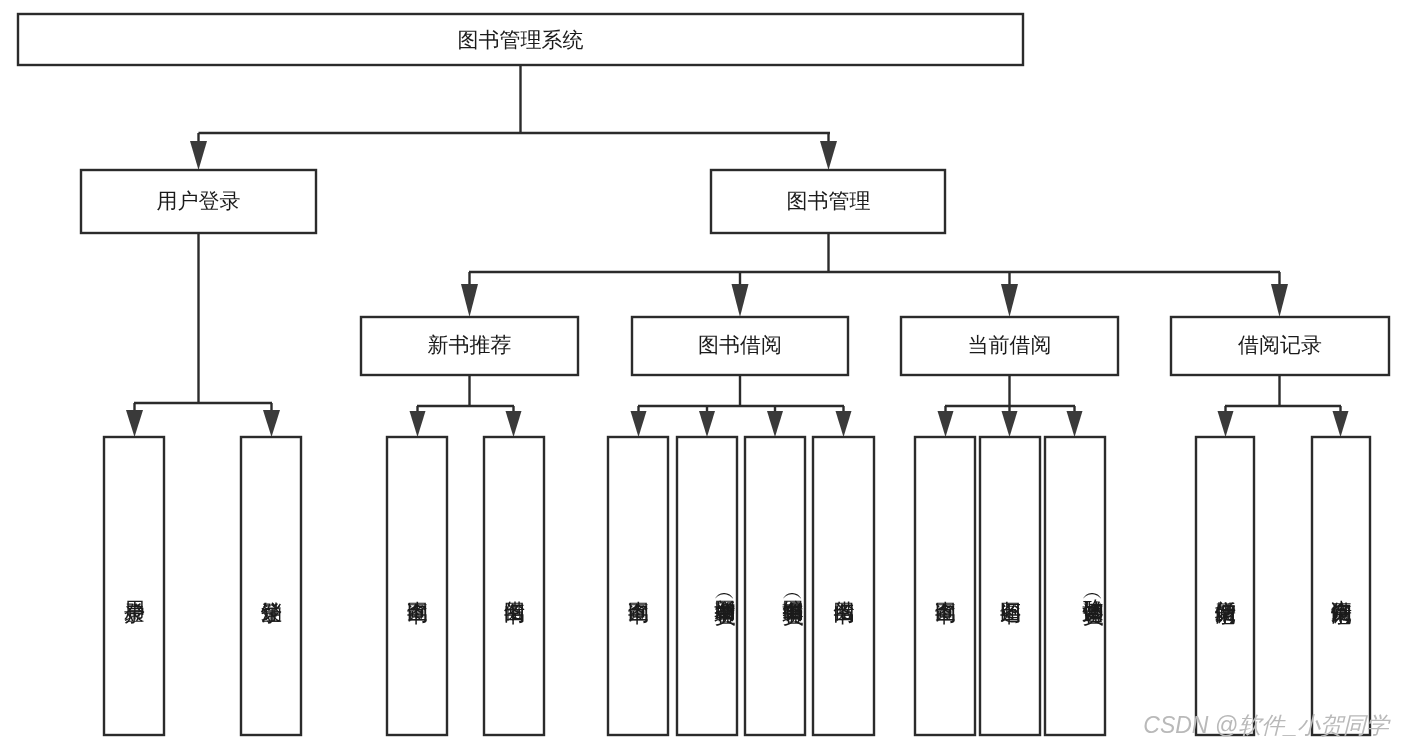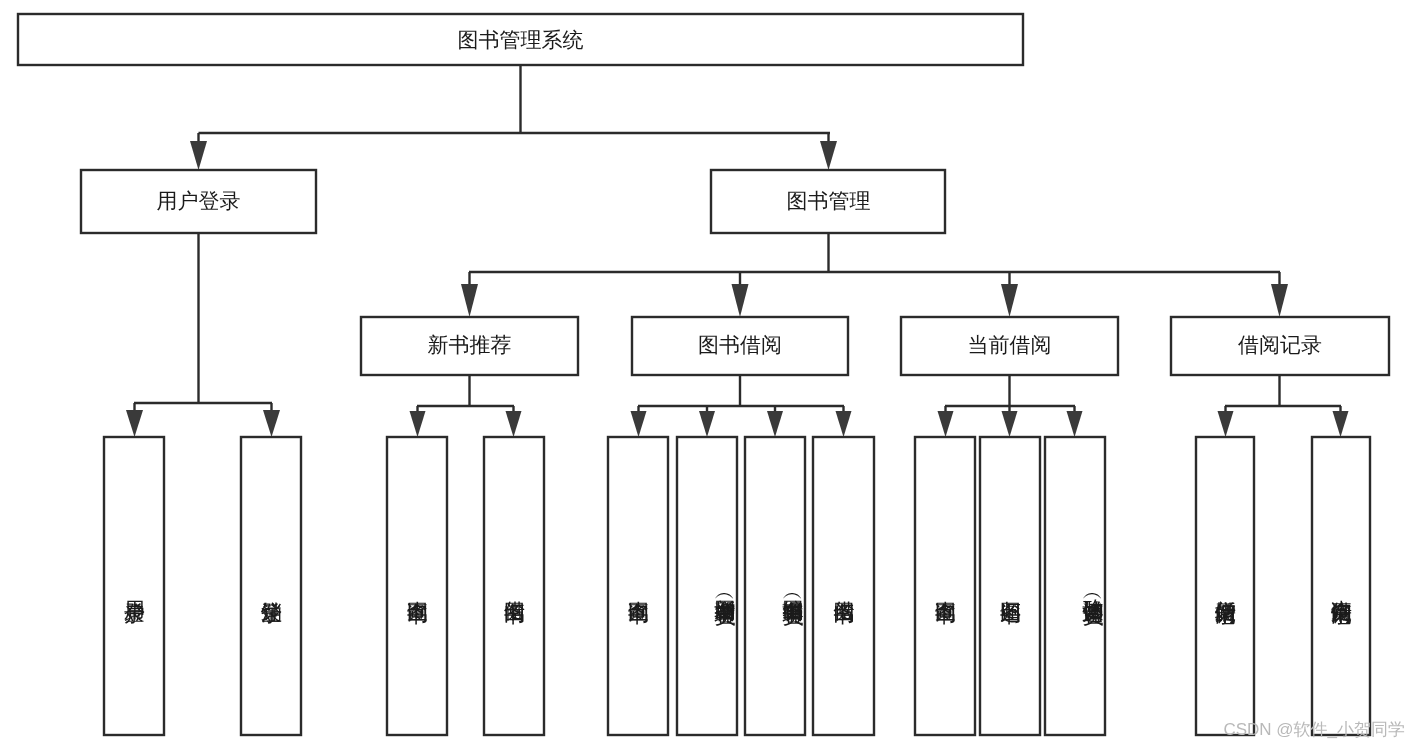--- a/index.html
+++ b/index.html
@@ -65,26 +65,27 @@
     color: #1b1b1b;
     letter-spacing: 1px;
     display: flex;
     align-items: center;
     justify-content: center;
     white-space: nowrap;
     pointer-events: none;
   }
   .watermark {
     position: absolute;
-    right: 0;
+    right: 16px;
     bottom: 6px;
     font-family: "Liberation Sans", "DejaVu Sans", sans-serif;
-    font-size: 17px;
+    font-size: 23px;
     color: #b9b9b9;
     white-space: nowrap;
+    font-style: italic;
   }
 </style>
 </head>
 <body>
 
 <div id="diagram-root">
 
   <svg id="flow-svg" viewBox="0 0 1405 747">
 
     <g>

